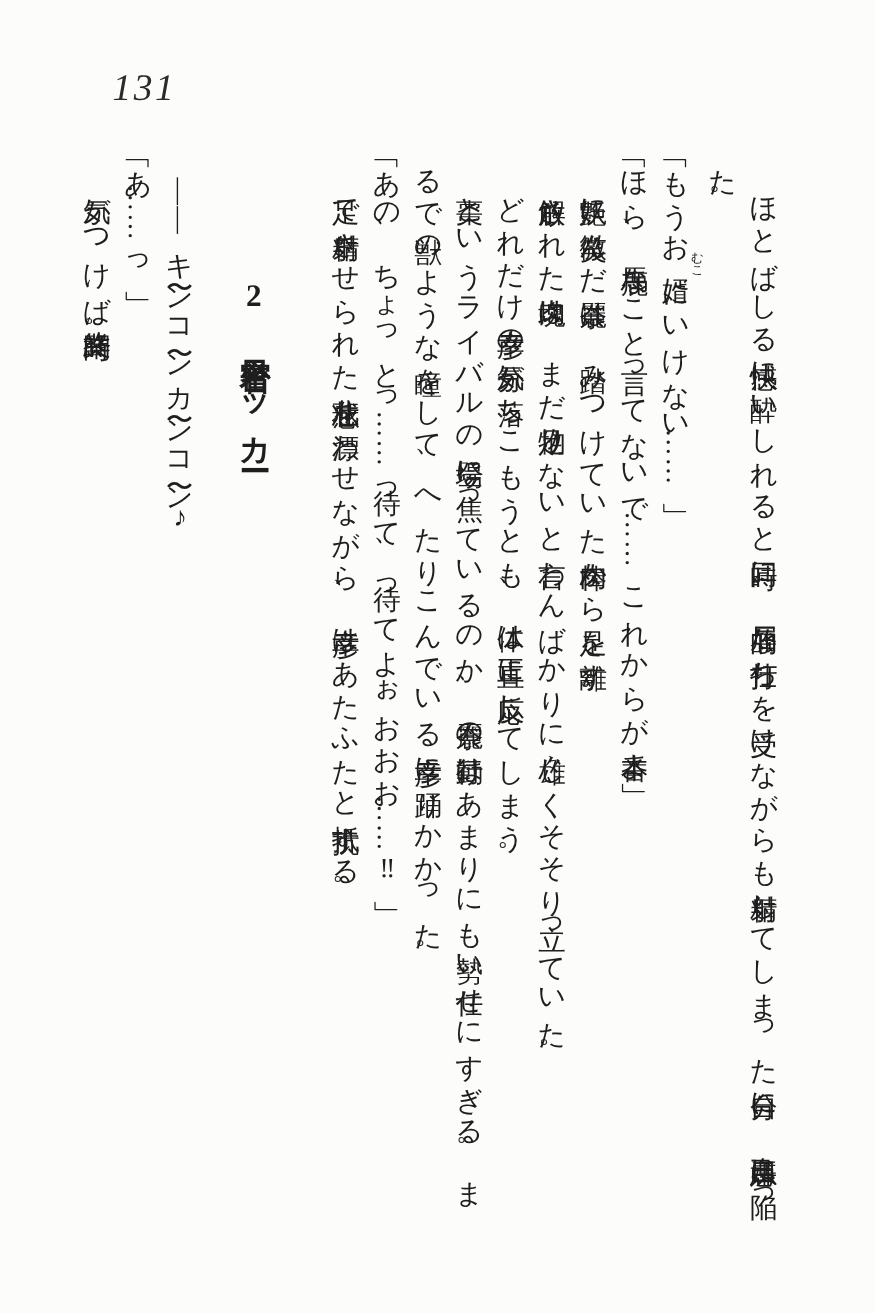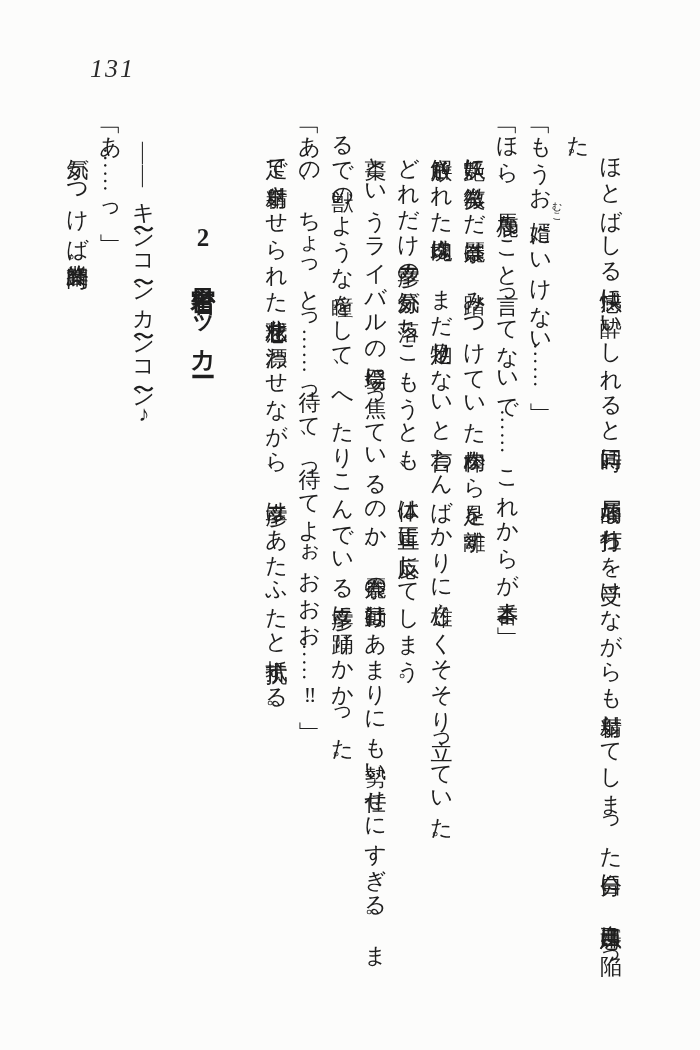--- a/index.html
+++ b/index.html
@@ -12,21 +12,21 @@
     background: #fcfcfb;
     position: relative;
     overflow: hidden;
     font-family: "Liberation Serif", "DejaVu Serif", serif;
     color: #1e1e1e;
   }
   .page-number {
     position: absolute;
     top: 54px;
     left: 90px;
-    font-size: 26px;
+    font-size: 30px;
     font-style: italic;
     letter-spacing: 2px;
     color: #2b2b2b;
   }
   .text-area {
     position: absolute;
     top: 120px;
     right: 72px;
     width: 566px;
     height: 858px;

